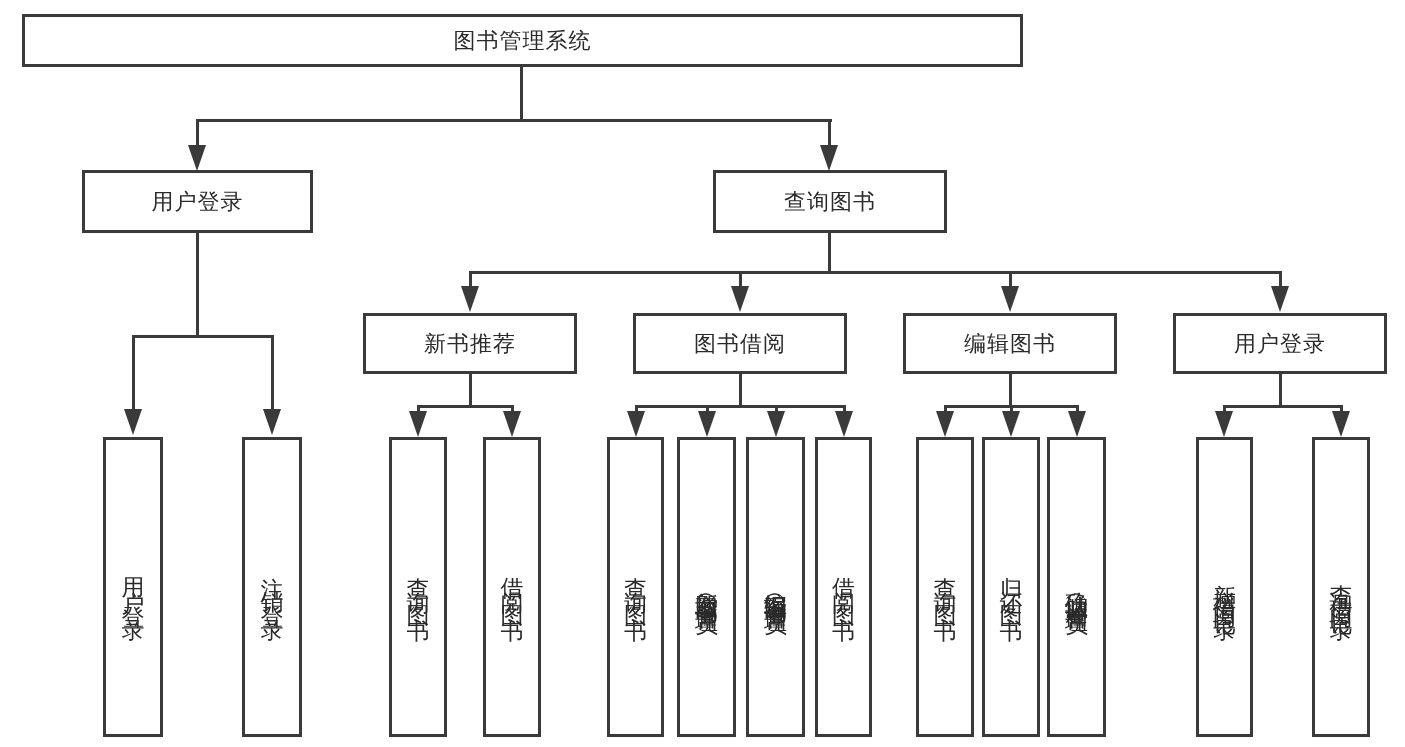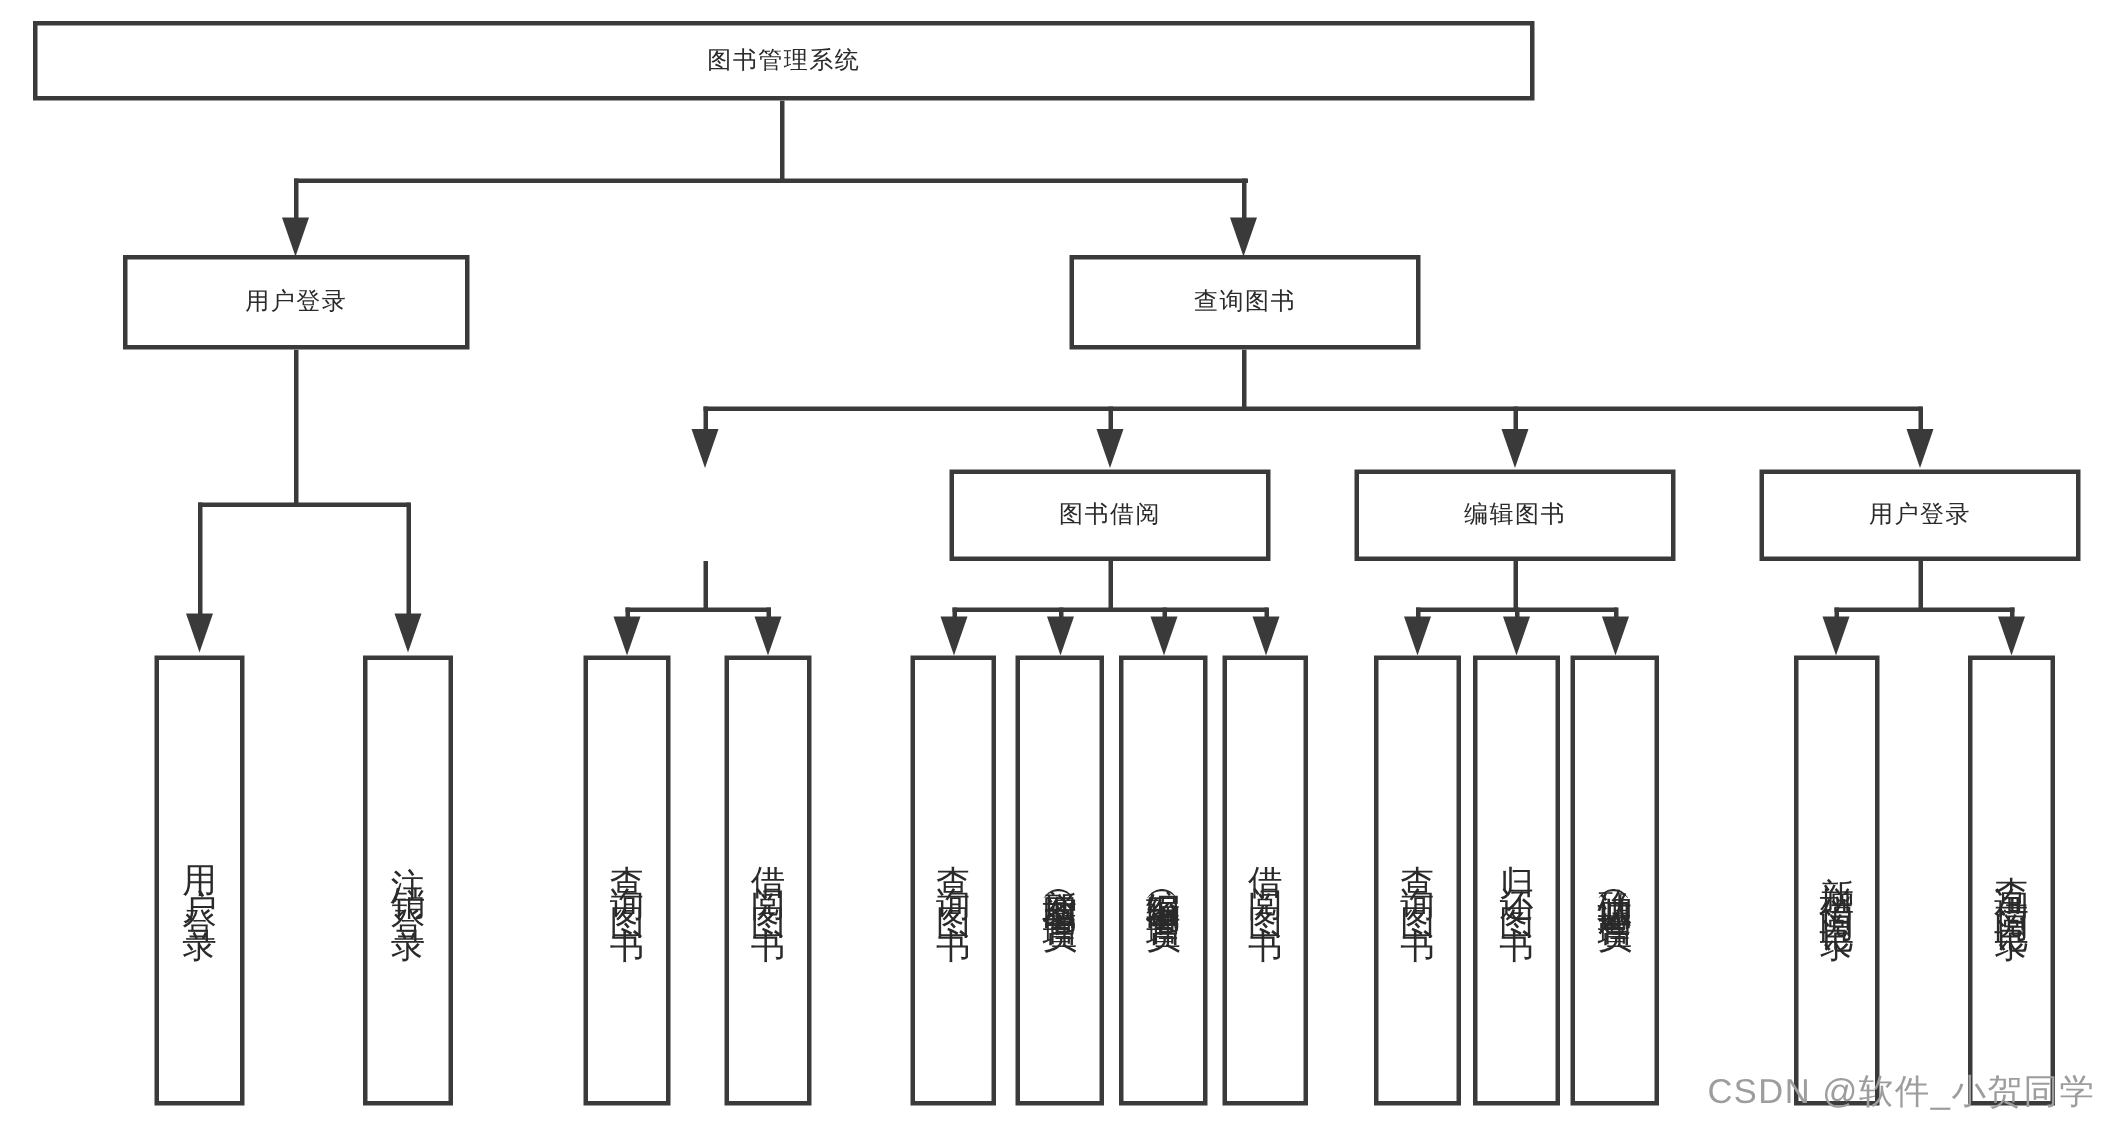--- a/index.html
+++ b/index.html
@@ -21,21 +21,21 @@
   .box {
     position: absolute;
     border: 3px solid var(--line);
     background: var(--bg);
     display: flex;
     align-items: center;
     justify-content: center;
     color: var(--text);
   }
   .hbox .lbl {
-    font-size: 16px;
+    font-size: 22px;
     letter-spacing: 1px;
     white-space: nowrap;
   }
   .vbox { overflow: hidden; }
   .vbox .lbl {
     writing-mode: vertical-rl;
     text-orientation: mixed;
     font-size: 23px;
     line-height: 1;
     color: var(--text);
@@ -139,20 +139,23 @@
     <span class="lbl">图书管理系统</span>
   </div>
 
   <div class="box hbox" style="left:82px;top:170px;width:231px;height:63px">
     <span class="lbl">用户登录</span>
   </div>
   <div class="box hbox" style="left:713px;top:170px;width:234px;height:63px">
     <span class="lbl">查询图书</span>
   </div>
 
+  <div class="box hbox" style="left:363px;top:313px;width:214px;height:61px">
+    <span class="lbl">新书推荐</span>
+  </div>
   <div class="box hbox" style="left:633px;top:313px;width:214px;height:61px">
     <span class="lbl">图书借阅</span>
   </div>
   <div class="box hbox" style="left:903px;top:313px;width:214px;height:61px">
     <span class="lbl">编辑图书</span>
   </div>
   <div class="box hbox" style="left:1173px;top:313px;width:214px;height:61px">
     <span class="lbl">用户登录</span>
   </div>
 
@@ -193,15 +196,14 @@
     <span class="lbl">确认归还（管理员）</span>
   </div>
 
   <div class="box vbox ls-med" style="left:1196px;top:437px;width:57px;height:300px">
     <span class="lbl">新增借阅记录</span>
   </div>
   <div class="box vbox ls-med" style="left:1312px;top:437px;width:58px;height:300px">
     <span class="lbl">查询借阅记录</span>
   </div>
 
-  <div class="watermark">CSDN @软件_小贺同学</div>
 
 </div>
 
 </body></html>

